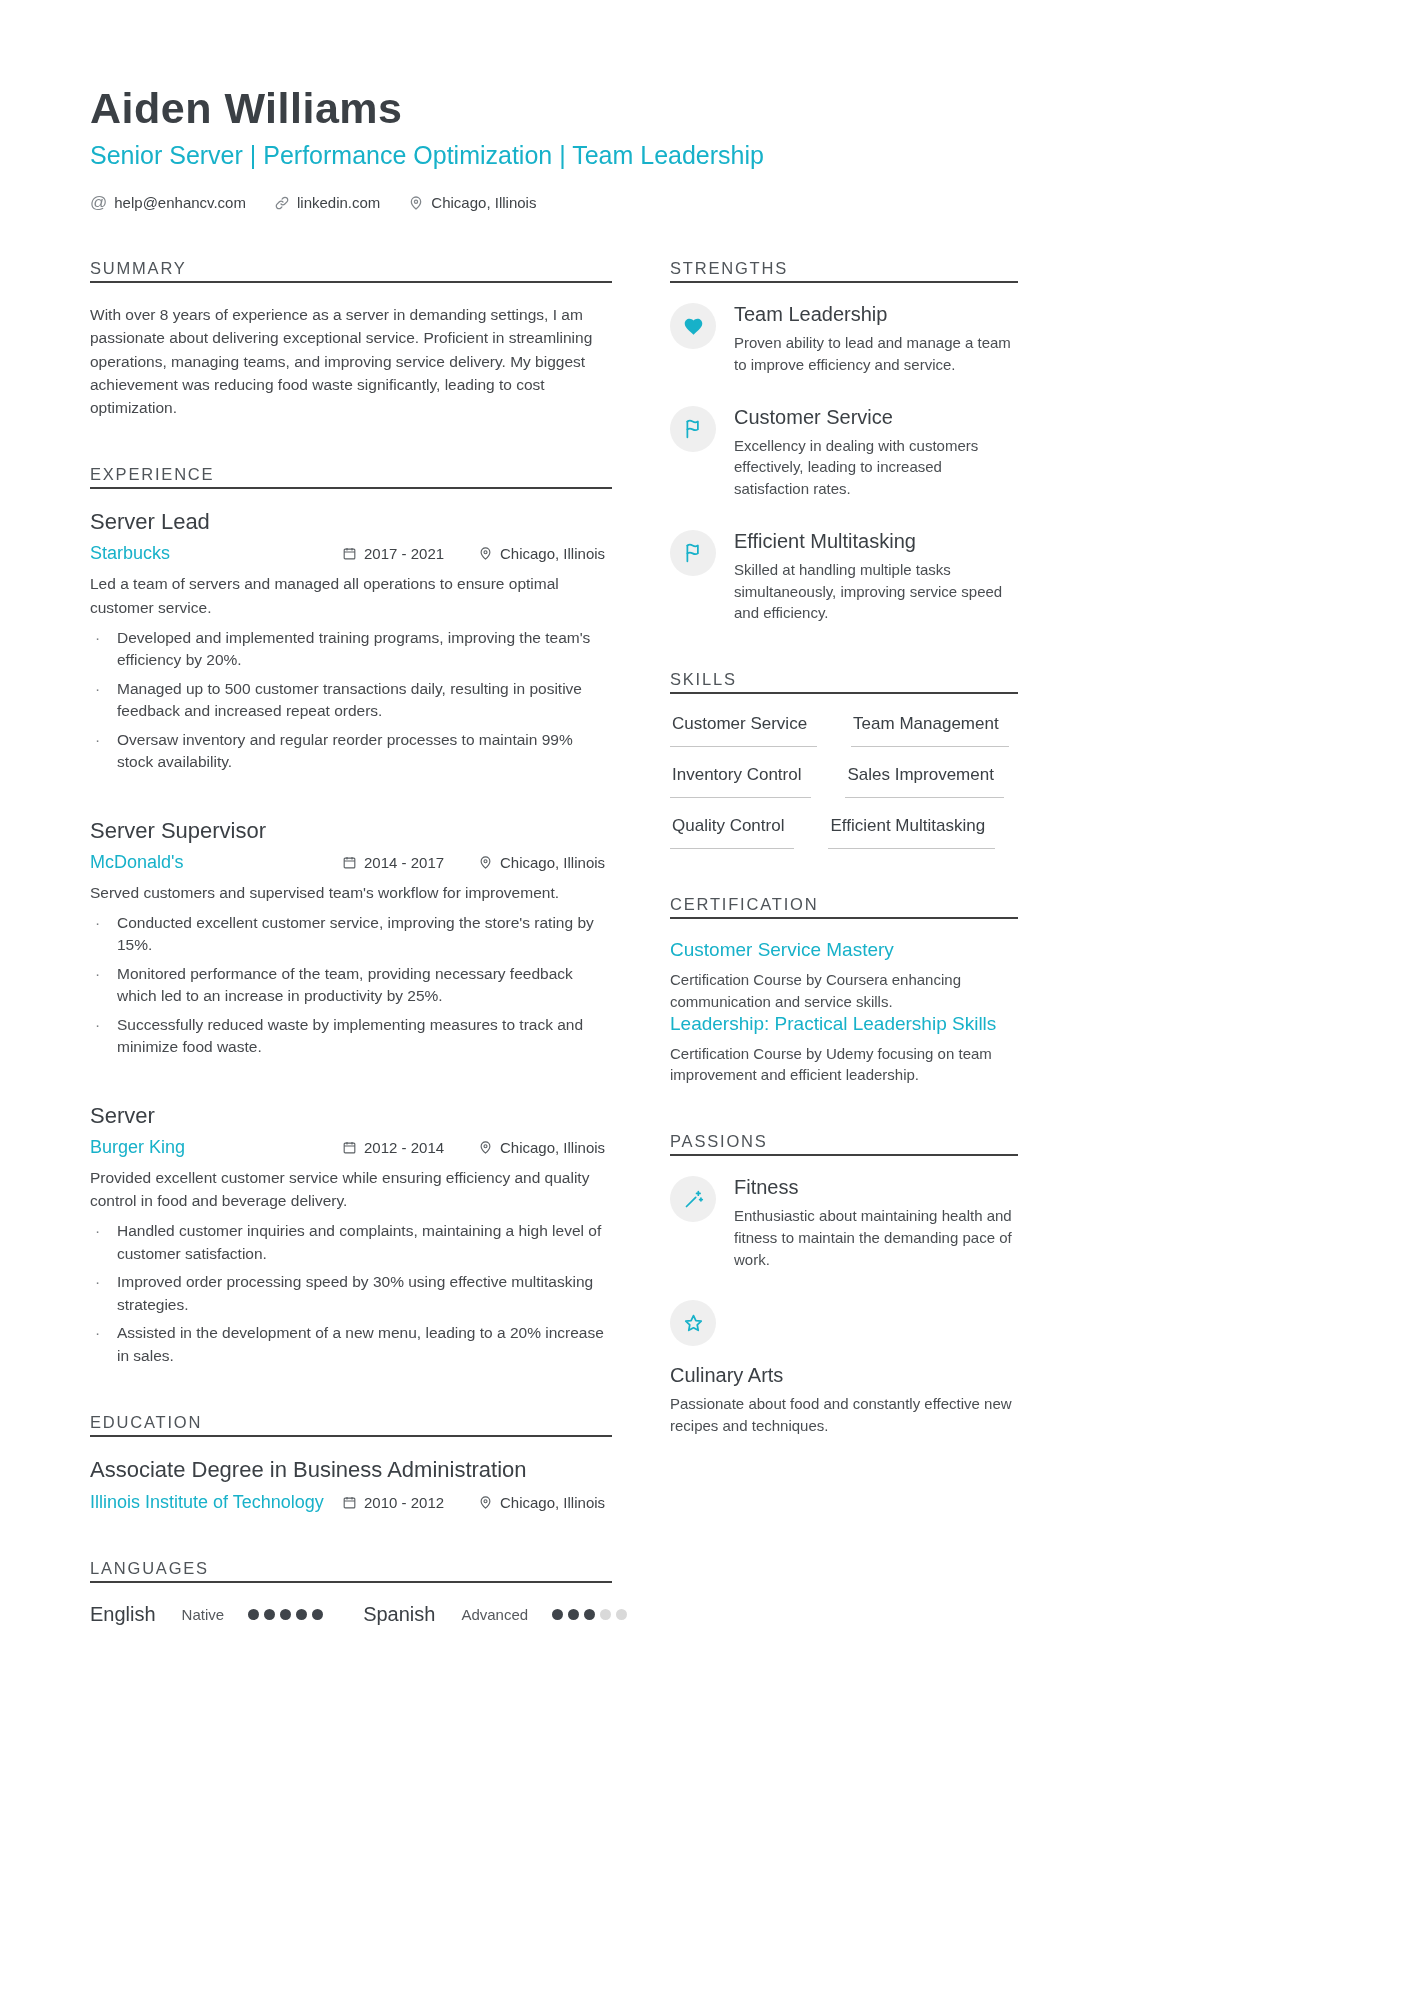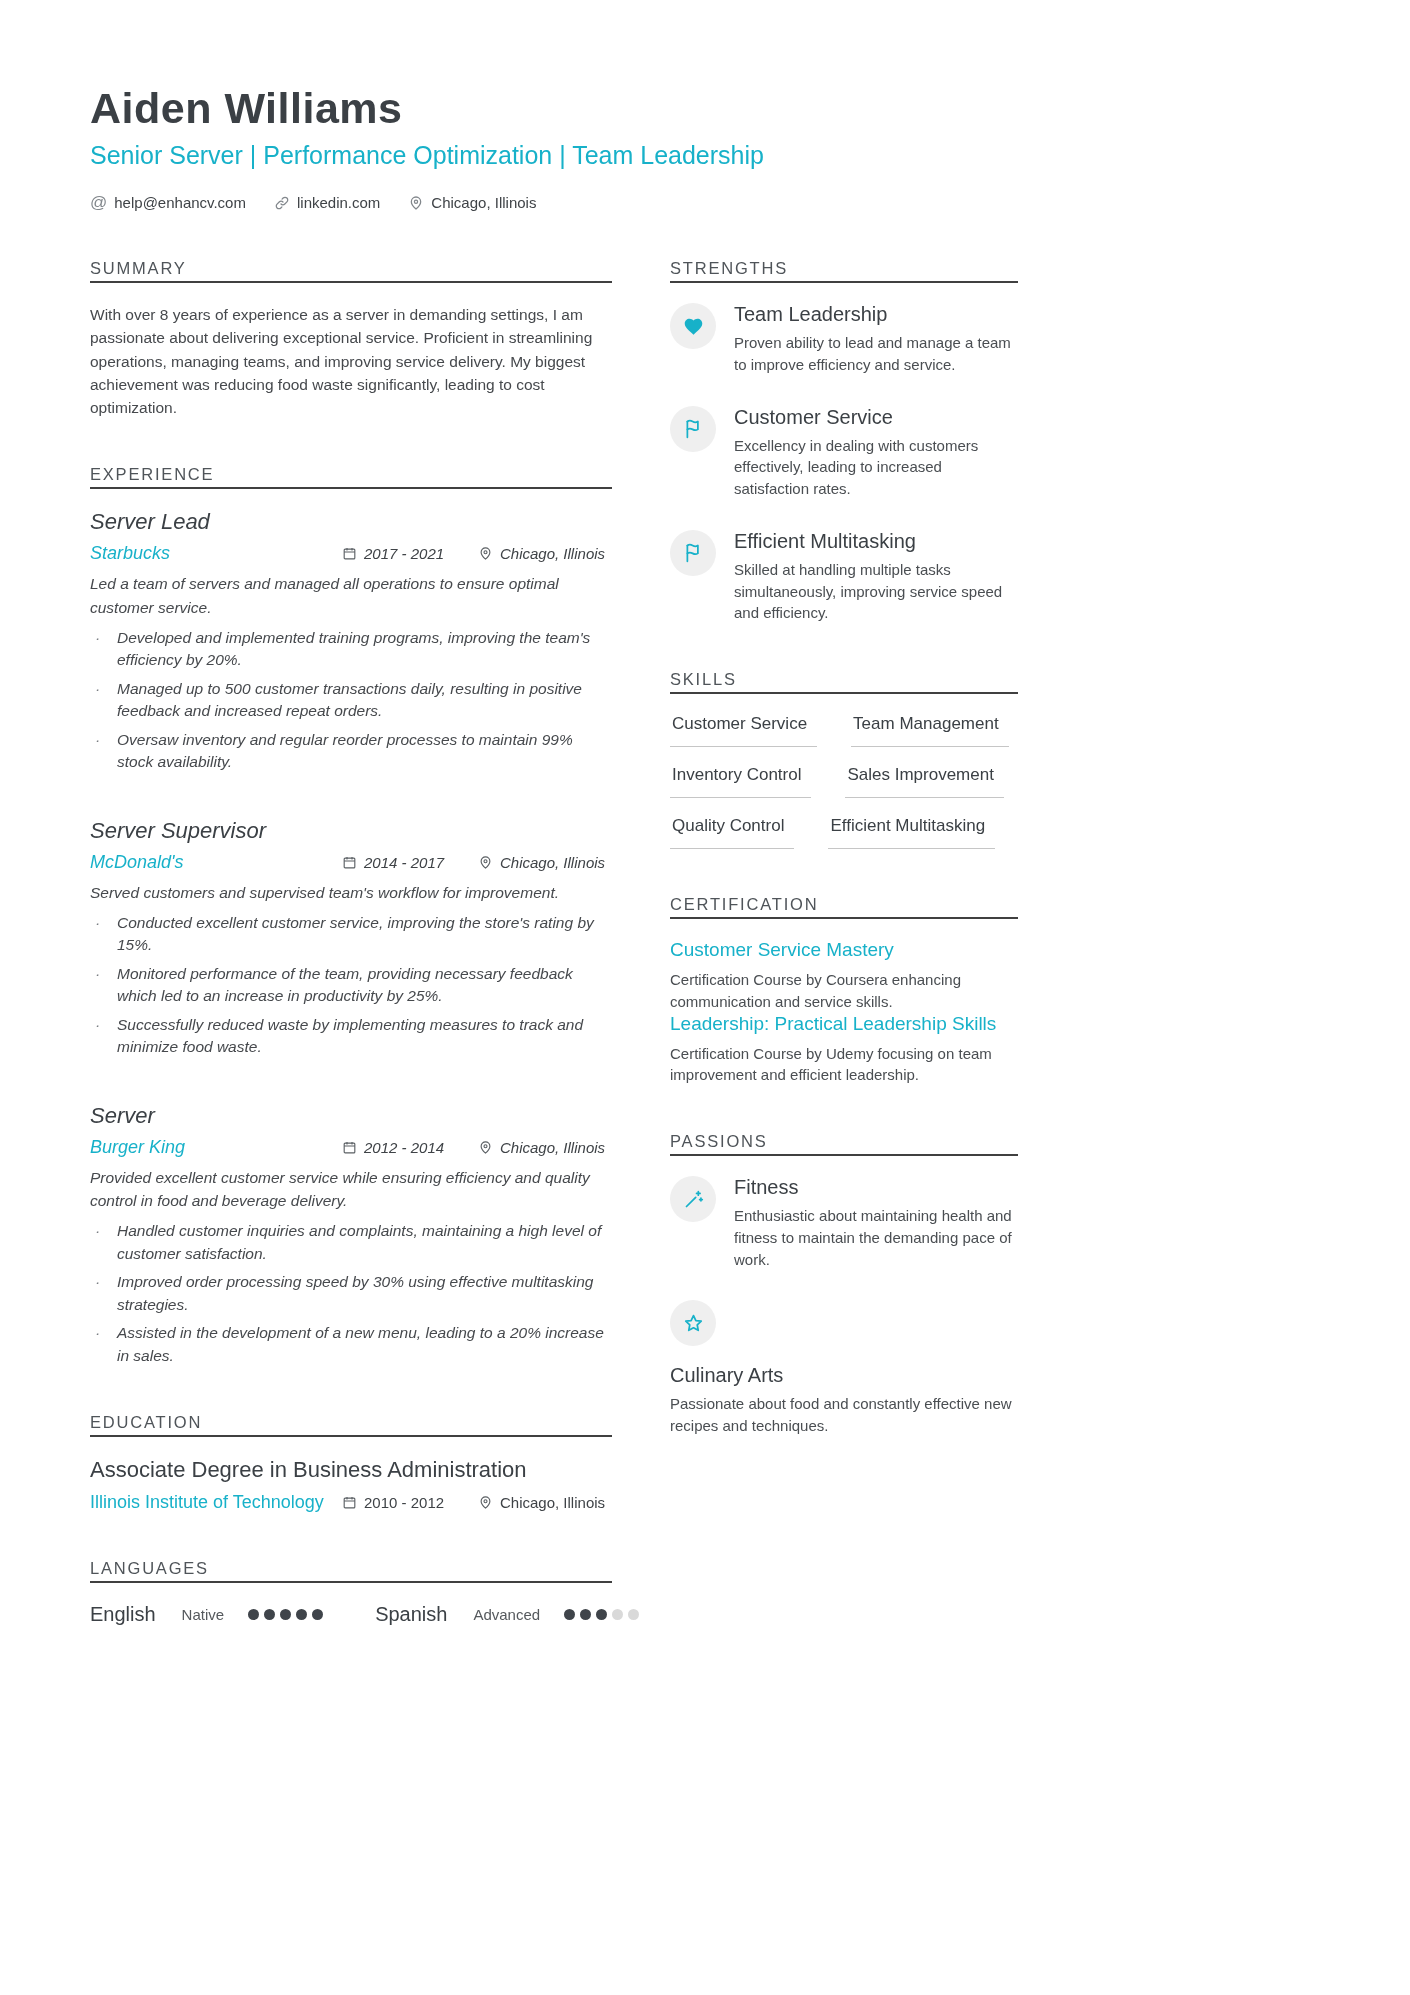--- a/index.html
+++ b/index.html
@@ -54,38 +54,38 @@
     color: #4f5459;
     letter-spacing: 1.8px;
     padding-bottom: 3px;
     border-bottom: 2px solid #404040;
     margin-bottom: 20px;
   }
 
   .body-text { font-size: 15.5px; line-height: 1.5; color: #46494d; }
 
   
-  .job { margin-bottom: 44px; font-style: italic; }
+  .job { margin-bottom: 44px; }
   .job-title { font-size: 22px; font-weight: 400; color: #3b4045; margin-bottom: 8px; }
   .job-subrow { display: flex; align-items: center; margin-bottom: 8px; }
   .company { font-size: 18px; color: var(--accent); flex: 1; }
   .meta { display: inline-flex; align-items: center; gap: 7px; font-size: 15px; color: #3f4347; }
   .meta svg { width: 15px; height: 15px; color: #5a5f63; }
   .meta.dates { width: 136px; flex: 0 0 136px; }
   .meta.place { width: 134px; flex: 0 0 134px; }
   .bullets { list-style: none; margin-top: 8px; }
   .bullets li { display: flex; font-size: 15.5px; line-height: 1.45; color: #46494d; margin-top: 6px; }
   .bullets li::before { content: "·"; color: #7a7e82; width: 22px; flex: 0 0 22px; padding-left: 5px; }
 
   
   .degree { font-size: 22px; font-weight: 400; color: #3b4045; margin-bottom: 9px; }
   .school { font-size: 18px; color: var(--accent); flex: 1; }
 
   
-  .lang-row { display: flex; align-items: center; gap: 52px; margin-top: 6px; }
+  .lang-row { display: flex; align-items: center; gap: 40px; margin-top: 6px; }
   .lang { display: flex; align-items: center; }
   .lang-name { font-size: 20px; color: #3b4045; margin-right: 26px; }
   .lang-level { font-size: 15px; color: #55595d; margin-right: 24px; }
   .dots { display: inline-flex; align-items: center; gap: 5px; }
   .dot { width: 11px; height: 11px; border-radius: 50%; background: #d9d9d9; display: inline-block; }
   .dot.filled { background: #3f444a; }
 
   
   .card { display: flex; gap: 18px; margin-bottom: 30px; }
   .icon-circle {

